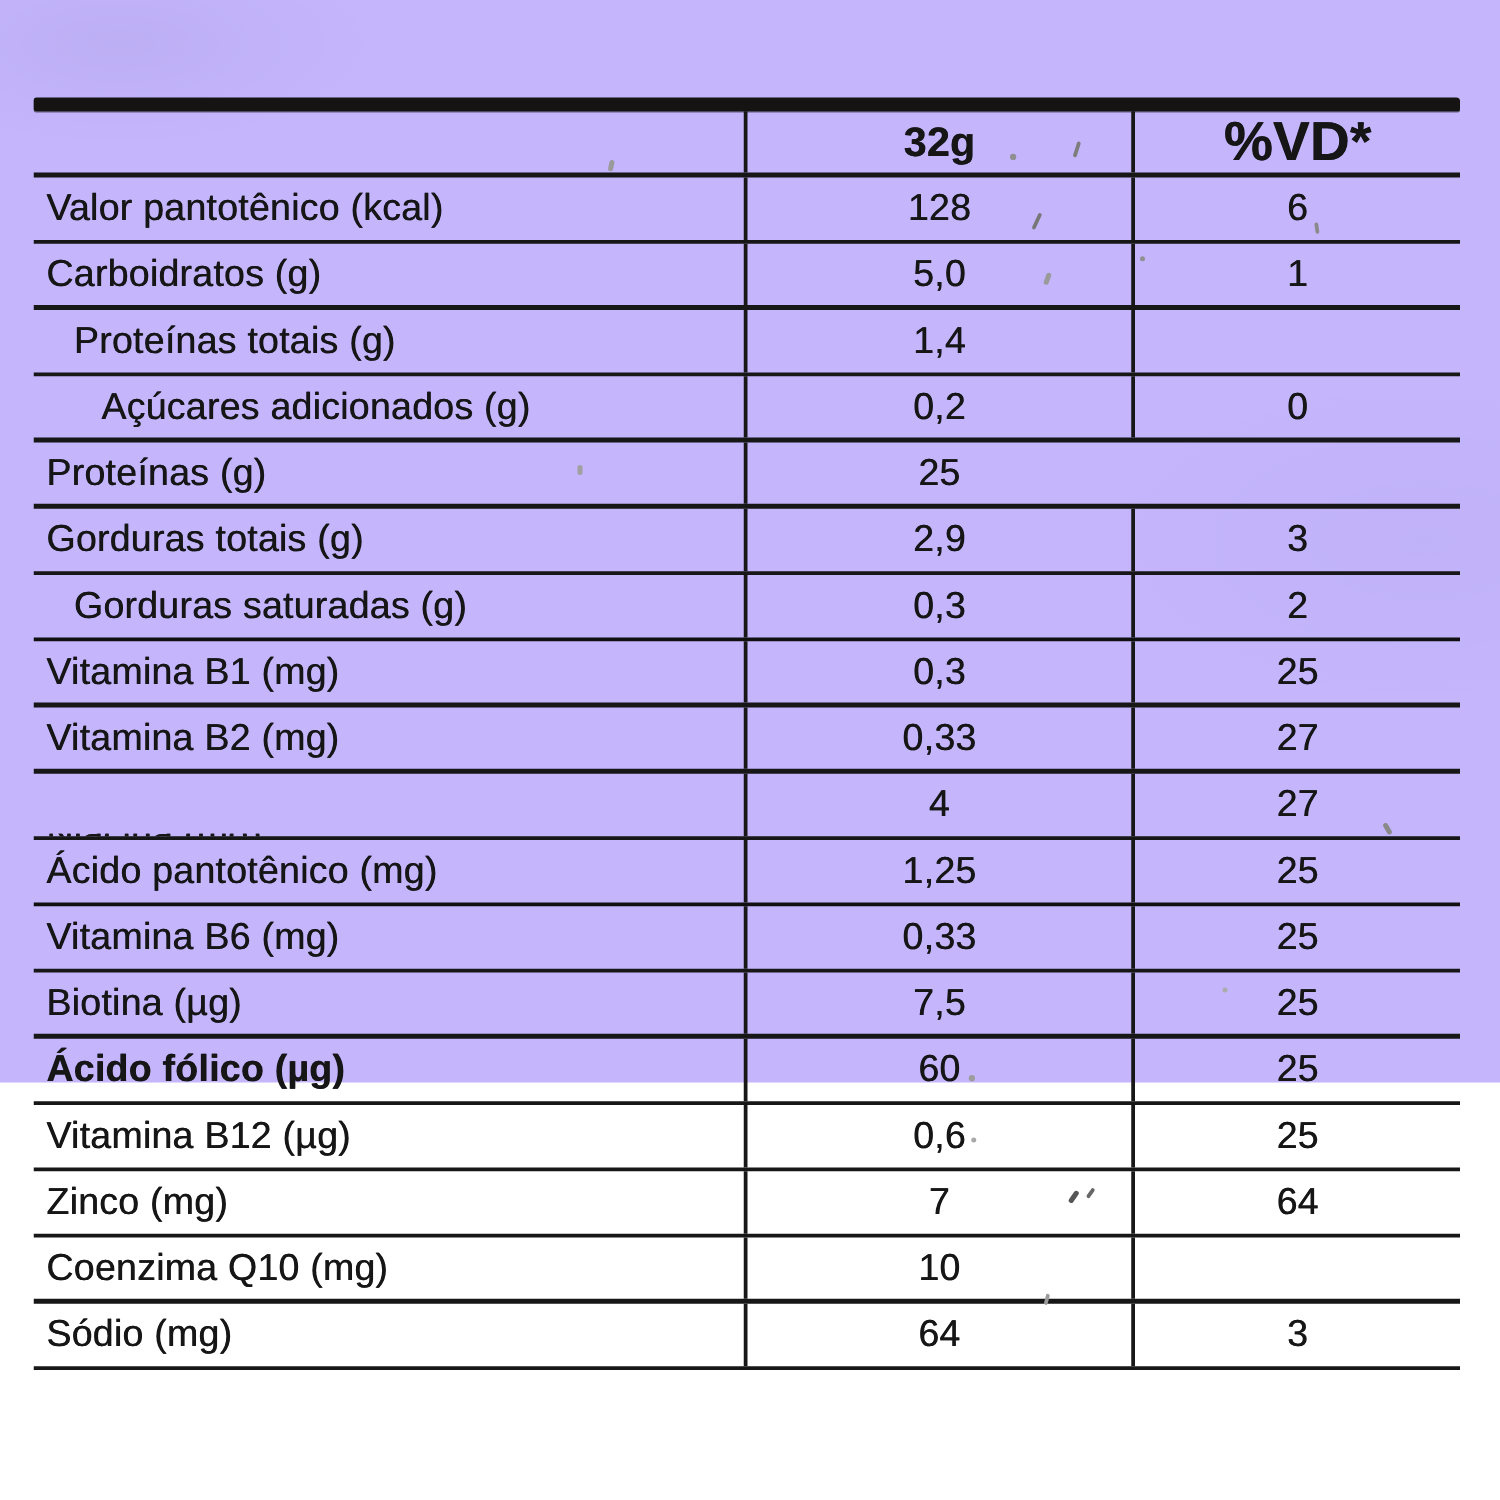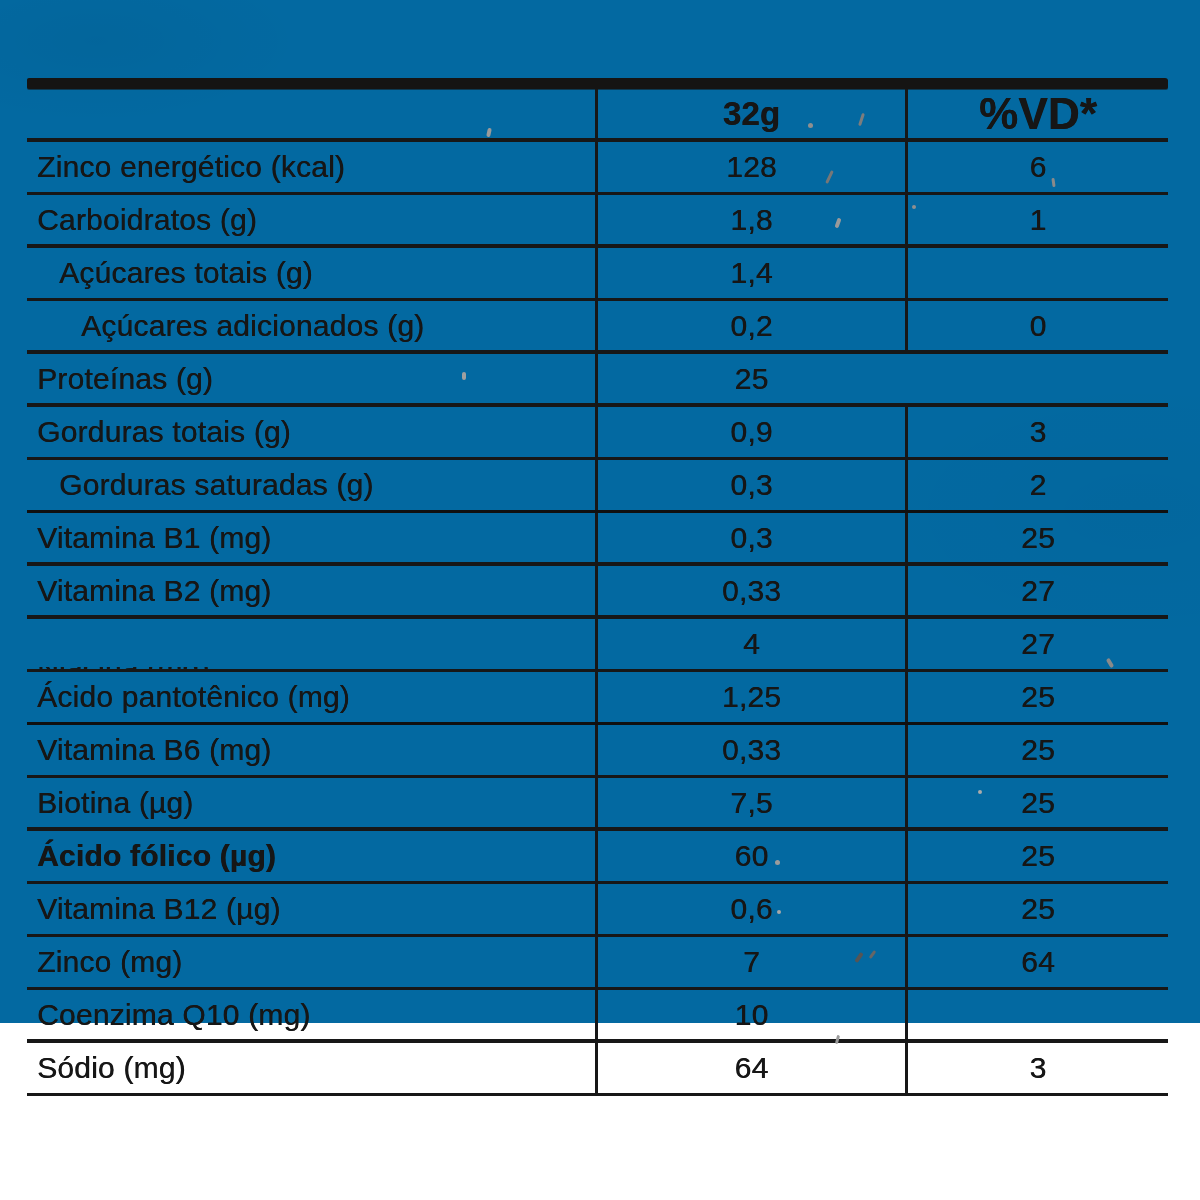--- a/index.html
+++ b/index.html
@@ -5,22 +5,22 @@
   html, body { margin: 0; padding: 0; }
   body {
     width: 1200px; height: 1200px;
     background: #ffffff;
     font-family: "Liberation Sans", sans-serif;
     color: #161616;
     overflow: hidden;
   }
   .page {
     position: relative;
-    width: 1200px; height: 1023px;
-    background: #0369a1;
+    width: 1200px; height: 866px;
+    background: #c4b5fd;
   }
   
   .page::before {
     content: "";
     position: absolute; inset: 0;
     background:
       radial-gradient(ellipse 300px 120px at 8% 4%, rgba(0,0,0,0.035), rgba(0,0,0,0) 70%),
       radial-gradient(ellipse 400px 200px at 95% 50%, rgba(0,0,0,0.02), rgba(0,0,0,0) 70%);
     pointer-events: none;
   }
@@ -99,51 +99,51 @@
     <div class="top-bar"></div>
 
     <div class="row header-row">
       <div class="cell label-cell"></div>
       <div class="cell amount-cell">32g</div>
       <div class="cell dv-cell">%VD*</div>
     </div>
 
     <div class="tbody">
     <div class="row">
-      <div class="cell label-cell" style="padding-left: 10px;">Zinco energético (kcal)</div>
+      <div class="cell label-cell" style="padding-left: 10px;">Valor pantotênico (kcal)</div>
       <div class="cell amount-cell">128</div>
       <div class="cell dv-cell">6</div>
     </div>
 
     <div class="row">
       <div class="cell label-cell" style="padding-left: 10px;">Carboidratos (g)</div>
-      <div class="cell amount-cell">1,8</div>
+      <div class="cell amount-cell">5,0</div>
       <div class="cell dv-cell">1</div>
     </div>
 
     <div class="row">
-      <div class="cell label-cell" style="padding-left: 32px;">Açúcares totais (g)</div>
+      <div class="cell label-cell" style="padding-left: 32px;">Proteínas totais (g)</div>
       <div class="cell amount-cell">1,4</div>
       <div class="cell dv-cell"></div>
     </div>
 
     <div class="row">
       <div class="cell label-cell" style="padding-left: 54px;">Açúcares adicionados (g)</div>
       <div class="cell amount-cell">0,2</div>
       <div class="cell dv-cell">0</div>
     </div>
 
     <div class="row">
       <div class="cell label-cell" style="padding-left: 10px;">Proteínas (g)</div>
       <div class="cell amount-cell">25</div>
     </div>
 
     <div class="row">
       <div class="cell label-cell" style="padding-left: 10px;">Gorduras totais (g)</div>
-      <div class="cell amount-cell">0,9</div>
+      <div class="cell amount-cell">2,9</div>
       <div class="cell dv-cell">3</div>
     </div>
 
     <div class="row">
       <div class="cell label-cell" style="padding-left: 32px;">Gorduras saturadas (g)</div>
       <div class="cell amount-cell">0,3</div>
       <div class="cell dv-cell">2</div>
     </div>
 
     <div class="row">

